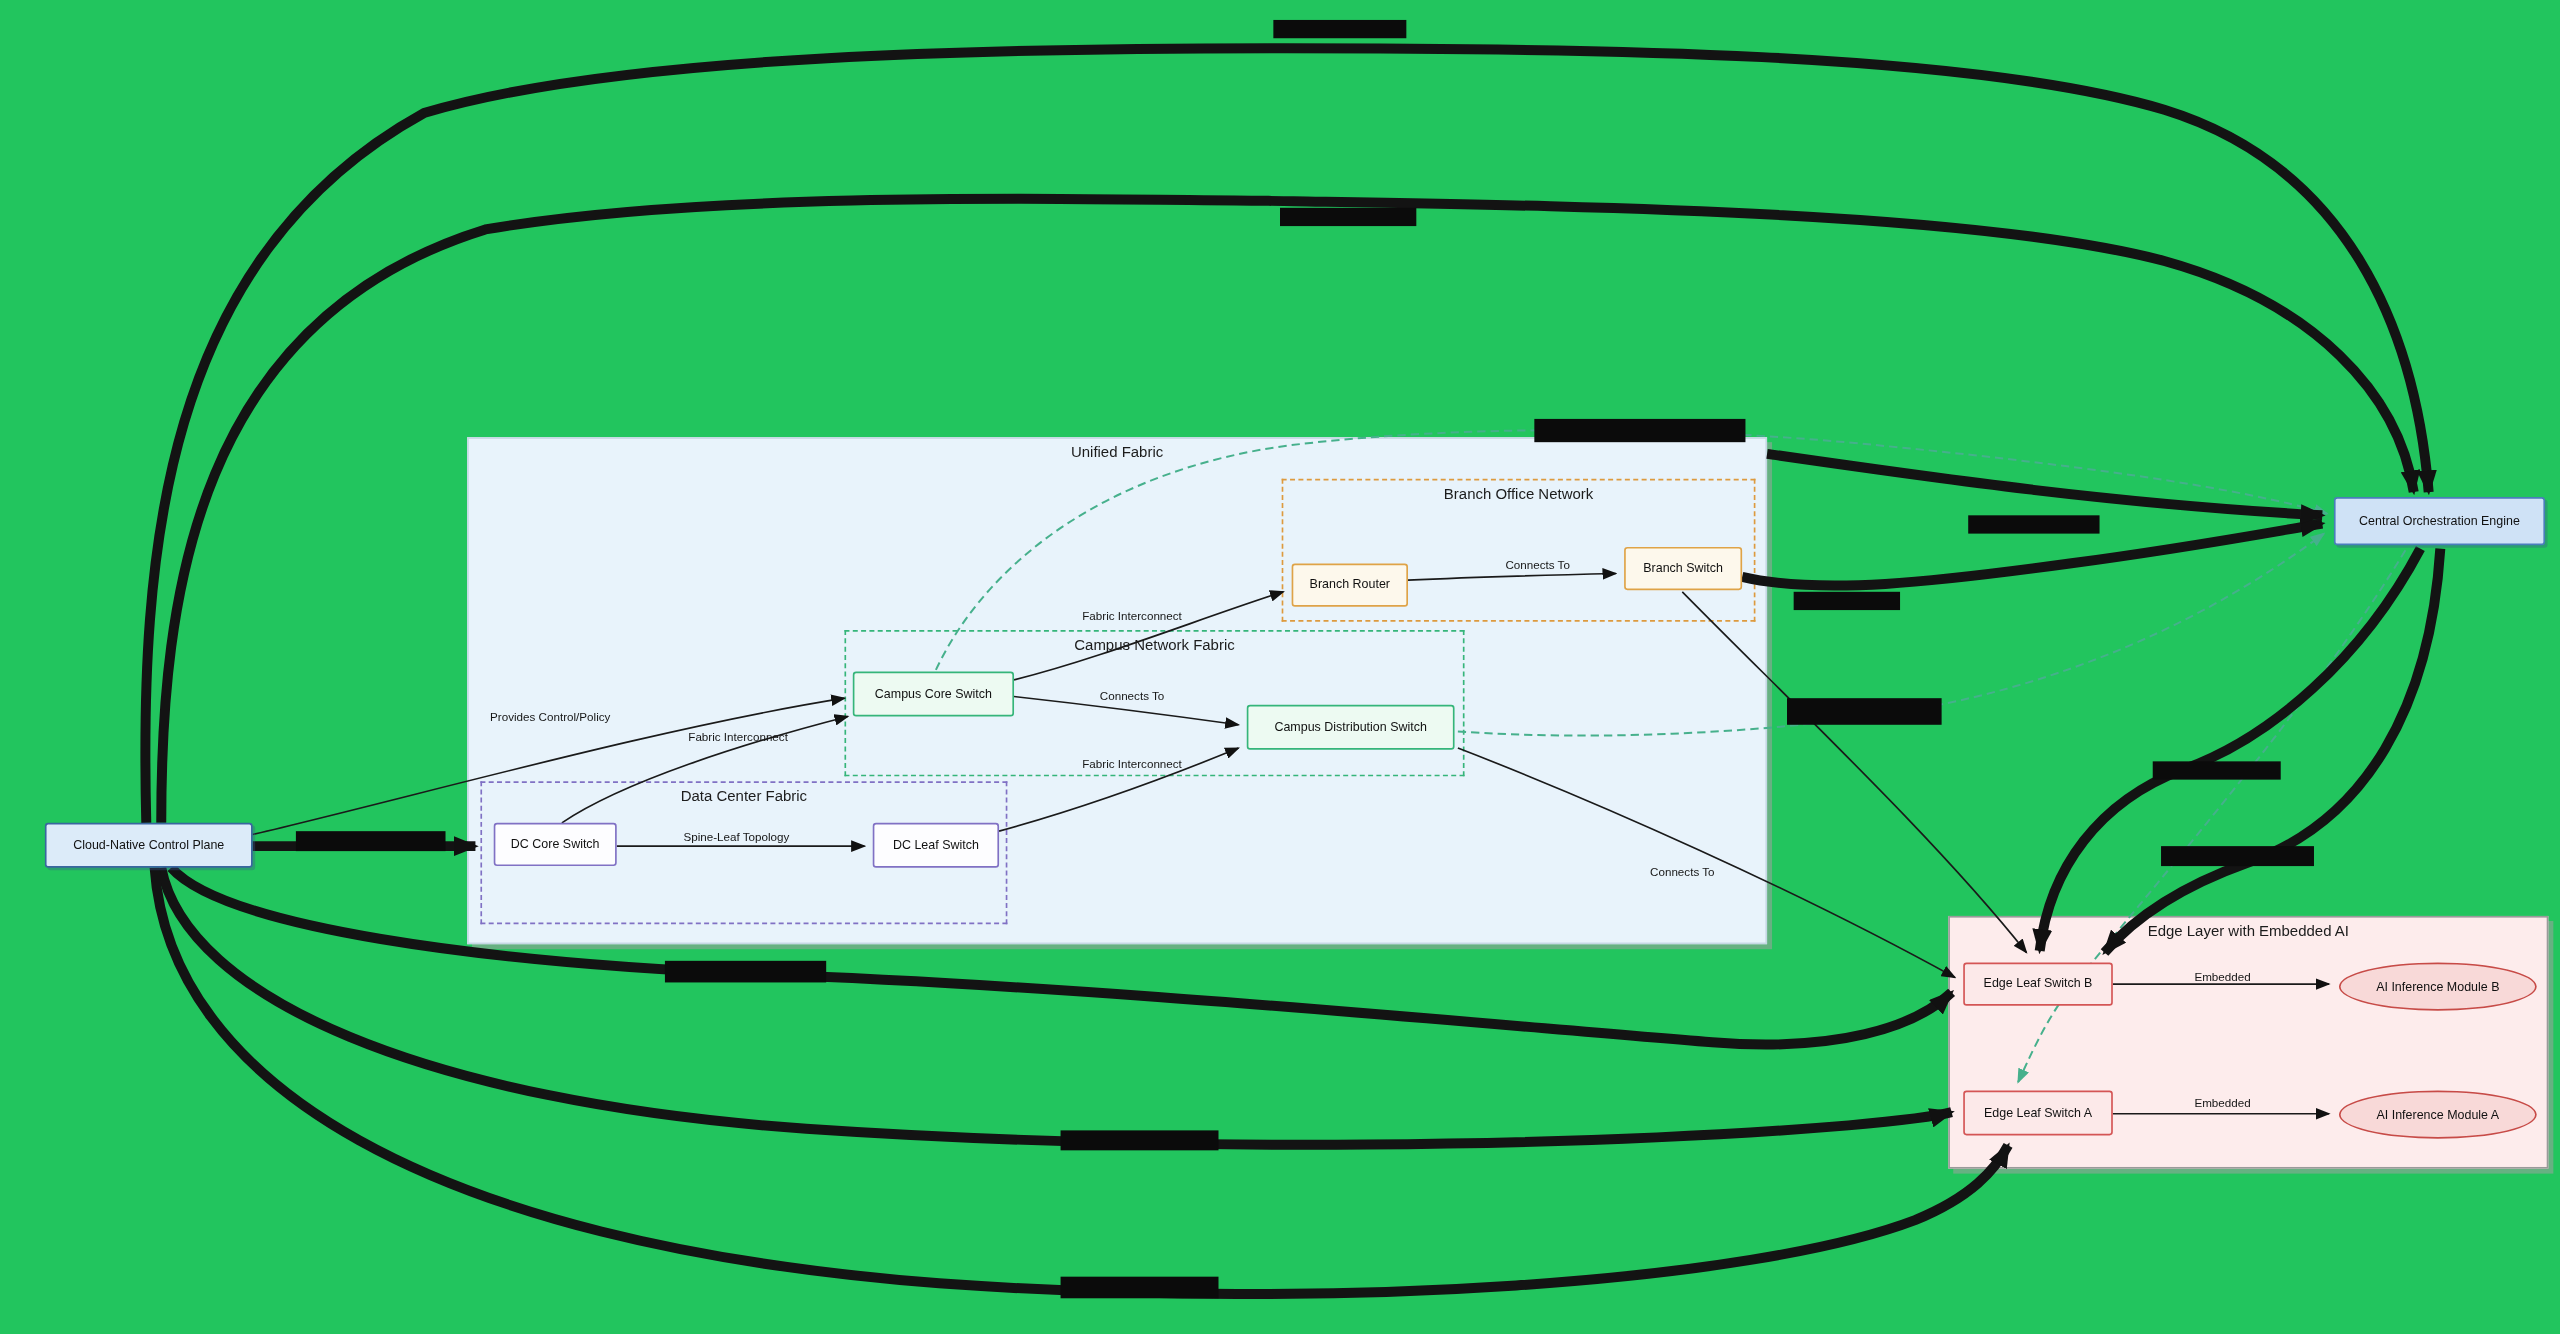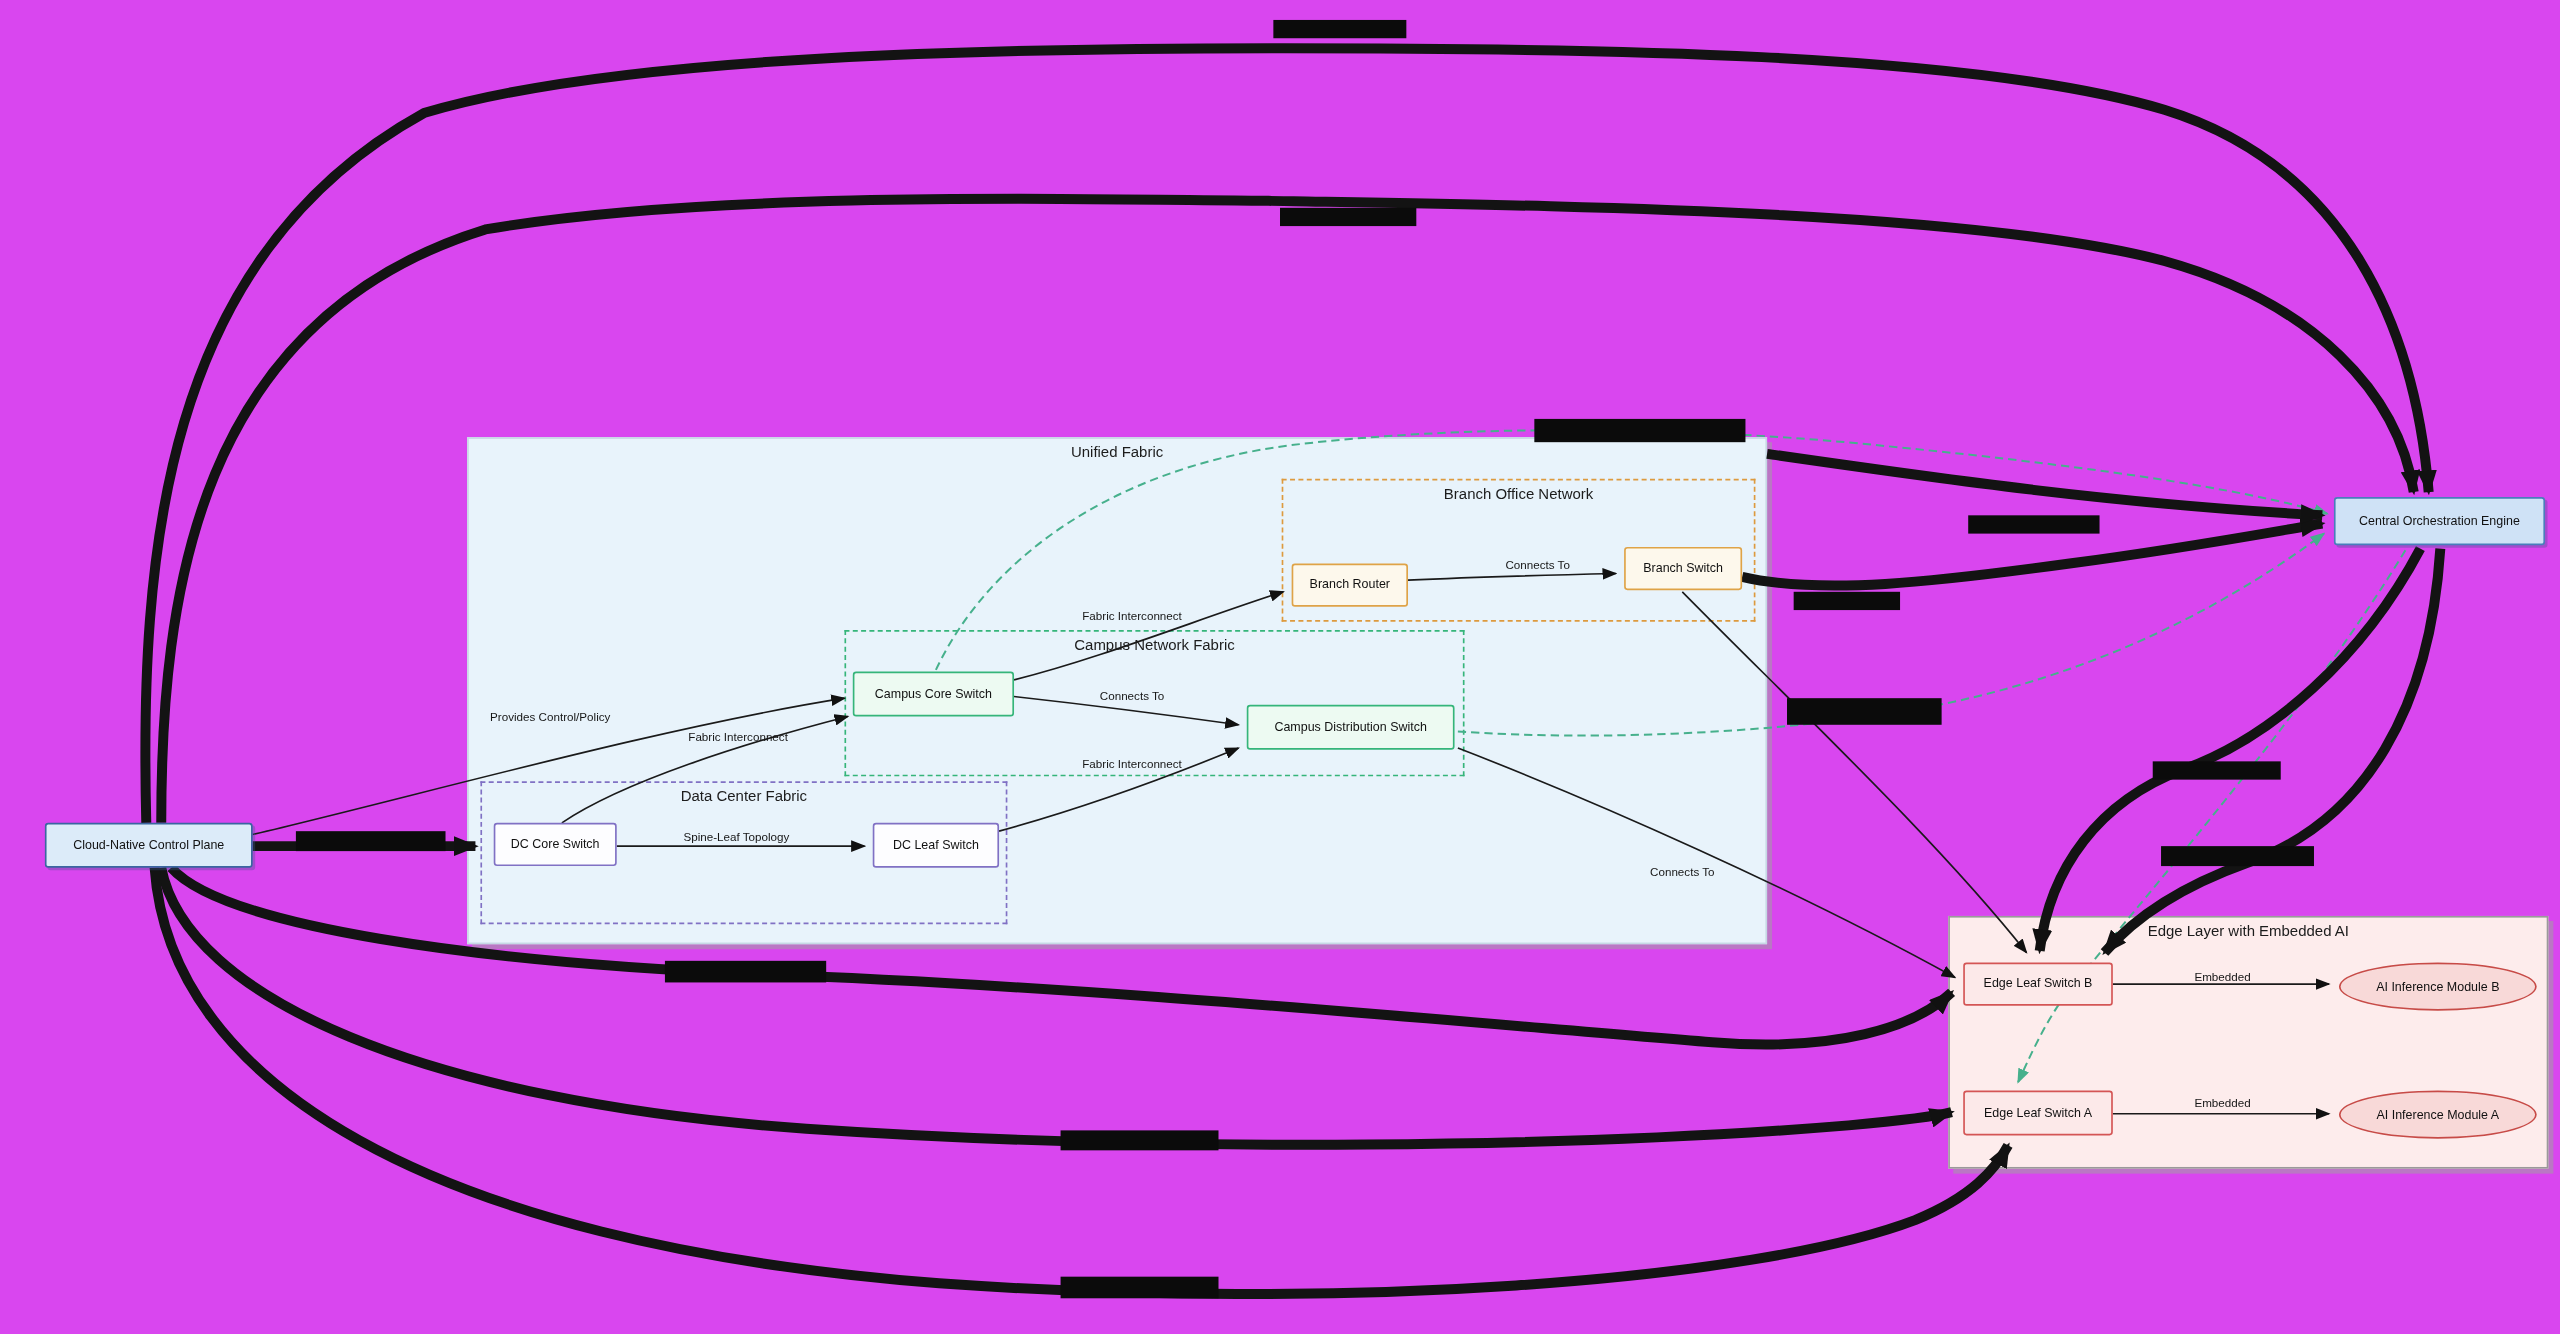--- a/index.html
+++ b/index.html
@@ -1,17 +1,17 @@
 <!DOCTYPE html>
 <html><head>
 <meta charset="utf-8">
 <style>
   * { margin:0; padding:0; box-sizing:border-box; }
   html,body { background:#ffffff; }
-  .viewport { position:relative; width:2560px; height:1334px; overflow:hidden; background:#d946ef; }
+  .viewport { position:relative; width:2560px; height:1334px; overflow:hidden; background:#22c55e; }
   .stage { position:absolute; left:0; top:0; width:1540px; height:802px;
            transform:scale(1.66234); transform-origin:0 0;
            font-family:"Liberation Sans", sans-serif; }
   .cluster { position:absolute; z-index:1; border:1px solid transparent; }
   .cluster.dashed { border-style:dashed; background:transparent; }
   .cluster.shadow { box-shadow:3px 3px 0 rgba(160,160,160,0.55); }
   .cluster-label { position:absolute; top:3px; left:0; right:0; text-align:center;
                    font-size:9px; color:#1c1c1c; }
   svg.edges { position:absolute; left:0; top:0; z-index:2; pointer-events:none; }
   .e { fill:none; }

